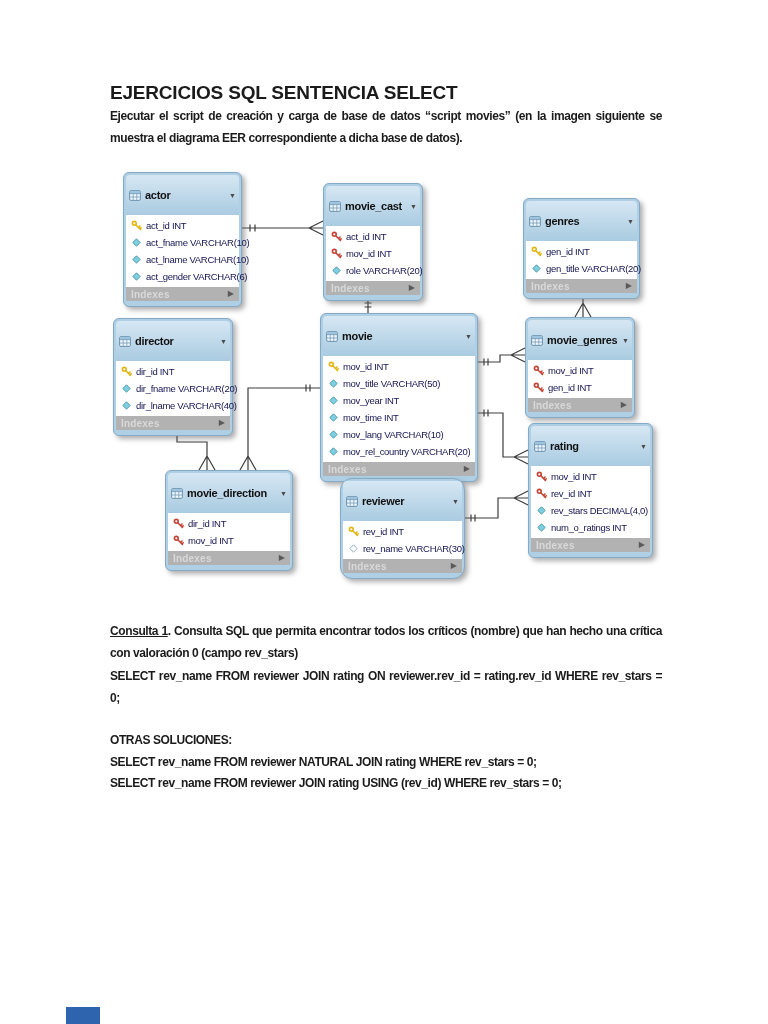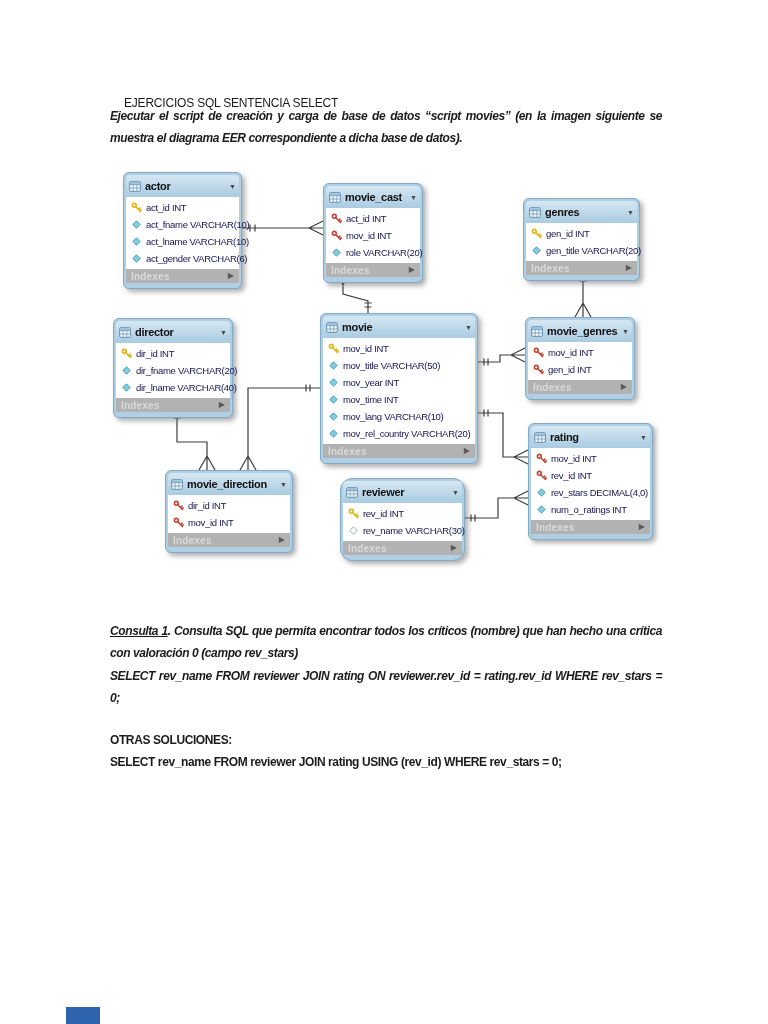--- a/index.html
+++ b/index.html
@@ -1,36 +1,36 @@
 <!DOCTYPE html>
 <html><head>
 <meta charset="utf-8">
 <style>
   html,body{margin:0;padding:0;background:#fff;}
   .page{position:relative;width:768px;height:1024px;background:#ffffff;overflow:hidden;
         font-family:"Liberation Sans",sans-serif;color:#1b1b1b;}
-  .doc-title{position:absolute;left:110px;width:552px;top:82px;margin:14px;
-             font-size:12px;font-weight:normal;letter-spacing:-0.2px;}
+  .doc-title{position:absolute;left:110px;width:552px;top:82px;margin:0;
+             font-size:19px;font-weight:bold;letter-spacing:-0.2px;}
   .para{margin:0;font-size:12px;font-weight:bold;line-height:21.5px;letter-spacing:-0.4px;}
-  .jpara{text-align:justify;font-style:italic;}
+  .jpara{text-align:justify;}
   .abs{position:absolute;left:110px;width:552px;}
   .pos-intro{top:106px;}
   .pos-p2{top:576px;}
   .pos-consulta{top:621px;}
   .pos-sql1{top:666px;}
   .pos-otras{top:730px;}
   .mt{margin-top:7px;}
   .u{text-decoration:underline;}
 
   
   .diagram{position:absolute;left:110px;top:165px;width:560px;height:410px;}
   .diagram svg.conn{position:absolute;left:0;top:0;}
   .er-table{position:absolute;background:#aecfe4;border:1px solid #84aac6;border-radius:6px;
             padding:2px 2px 5px 2px;box-shadow:3px 3px 5px rgba(110,110,110,0.55);box-sizing:border-box;}
-  .er-head{height:16px;display:flex;align-items:center;gap:4px;padding:3px 3px;
+  .er-head{height:16px;display:flex;align-items:center;gap:4px;padding:12px 3px;
            background:linear-gradient(#d6e7f3,#a9cbe1);border-radius:4px 4px 0 0;}
   .er-head .tname{flex:1;font-size:11px;font-weight:bold;color:#111;letter-spacing:-0.3px;
                   white-space:nowrap;overflow:hidden;}
   .er-head .varrow{font-size:7px;color:#4a4a4a;line-height:1;}
   .er-body{background:#fff;padding:2px 0;text-align:center;}
   .er-row{height:17px;display:flex;align-items:center;gap:4px;padding:0 4px;}
   .er-row .ctext{font-size:9.5px;color:#141452;letter-spacing:-0.3px;white-space:nowrap;}
   .er-foot{height:14px;background:#b2b2b2;display:flex;align-items:center;padding:0 5px;}
   .er-foot .flabel{flex:1;font-size:10px;font-weight:bold;color:#d9d9d9;letter-spacing:0.2px;}
   .er-foot .farrow{font-size:8px;color:#5a5a5a;line-height:1;}
@@ -521,17 +521,18 @@
       </div>
   </div>
 
 
   <p class="para jpara abs pos-consulta"><span class="u">Consulta 1</span><span>. Consulta SQL que permita encontrar todos los críticos (nombre) que han hecho una crítica con valoración 0 (campo rev_stars)</span></p>
 
   <p class="para jpara abs pos-sql1">SELECT rev_name FROM reviewer JOIN rating ON reviewer.rev_id = rating.rev_id WHERE rev_stars = 0;</p>
 
   <div class="abs pos-otras">
     <p class="para">OTRAS SOLUCIONES:</p>
+    <p class="para">SELECT rev_name FROM reviewer NATURAL JOIN rating WHERE rev_stars = 0;</p>
     <p class="para">SELECT rev_name FROM reviewer JOIN rating USING (rev_id) WHERE rev_stars = 0;</p>
   </div>
 
   <div class="bottom-bar"></div>
 </div>
 
 </body></html>

